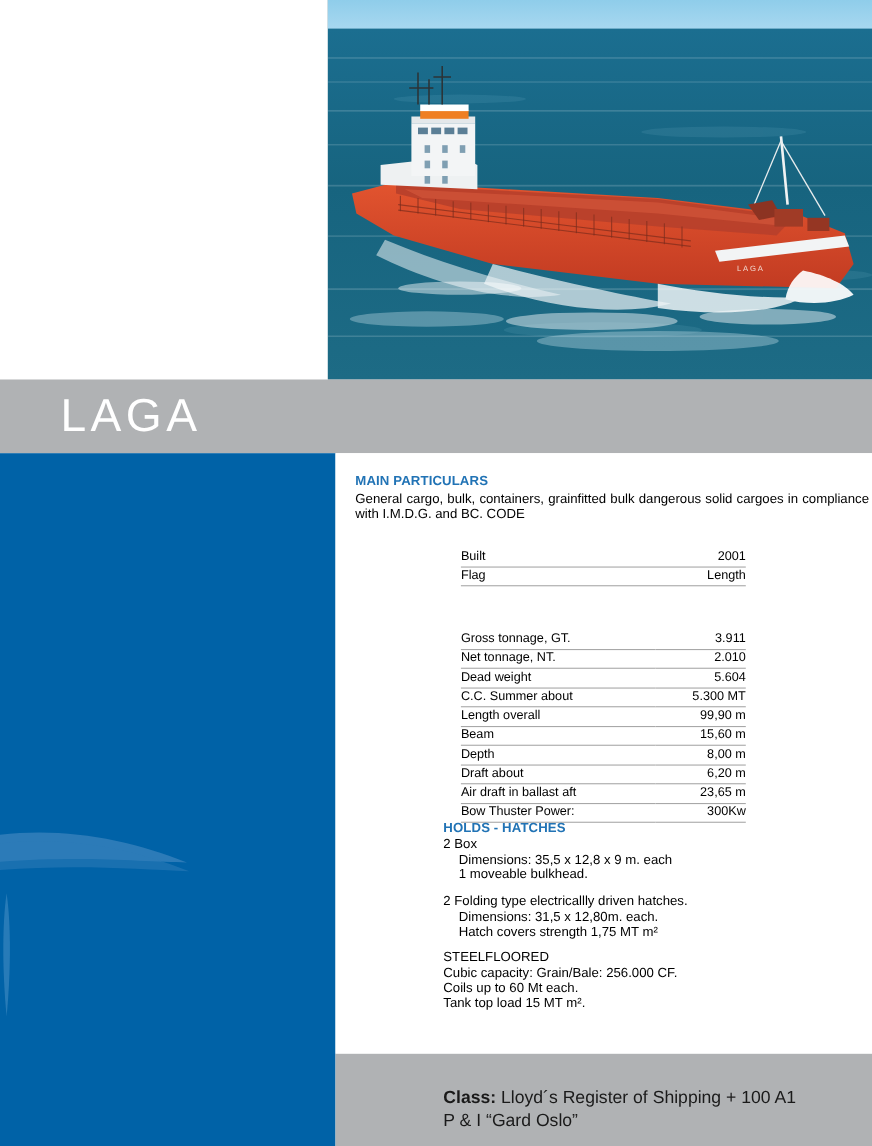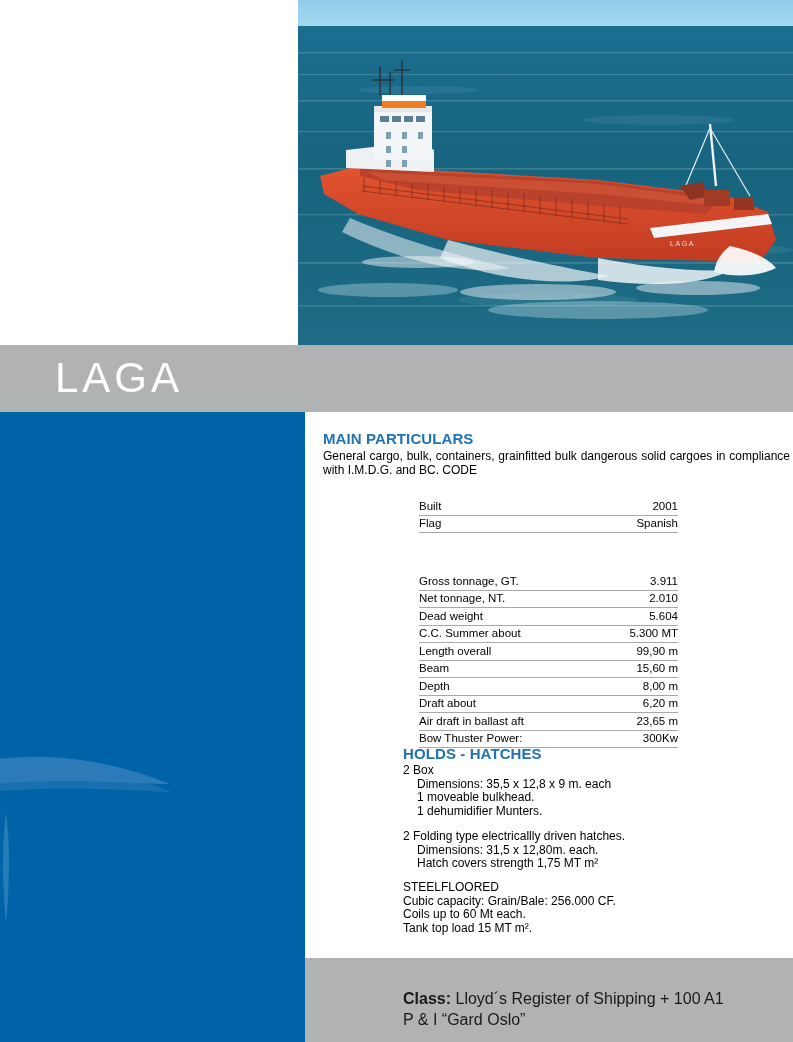--- a/index.html
+++ b/index.html
@@ -67,21 +67,21 @@
   .content {
     position: absolute;
     left: 305px; top: 412px;
     width: 488px; height: 546px;
     background: #ffffff;
   }
 
   .section-head {
     color: #2173b5;
     font-weight: bold;
-    font-size: 15px;
+    font-size: 12px;
     letter-spacing: 0.1px;
     margin: 0;
   }
 
   .intro {
     font-size: 12px;
     line-height: 14px;
     text-align: justify;
     margin: 2px 0 0 0;
     width: 467px;
@@ -314,21 +314,21 @@
   </div>
 
   <table class="spec table-a">
     <tbody>
       <tr>
         <td class="k">Built</td>
         <td class="v">2001</td>
       </tr>
       <tr>
         <td class="k">Flag</td>
-        <td class="v">Spanish</td>
+        <td class="v">Length</td>
       </tr>
     </tbody>
   </table>
 
   <table class="spec table-b">
     <tbody>
       <tr>
         <td class="k">Gross tonnage, GT.</td>
         <td class="v">3.911</td>
       </tr>
@@ -370,21 +370,20 @@
       </tr>
     </tbody>
   </table>
 
   <div class="block-holds">
     <div class="section-head holds-head">HOLDS - HATCHES</div>
 
     <p class="ln">2 Box</p>
     <p class="ln ind">Dimensions: 35,5 x 12,8 x 9 m. each</p>
     <p class="ln ind">1 moveable bulkhead.</p>
-    <p class="ln ind">1 dehumidifier Munters.</p>
 
     <div class="gap"></div>
 
     <p class="ln">2 Folding type electricallly driven hatches.</p>
     <p class="ln ind">Dimensions: 31,5 x 12,80m. each.</p>
     <p class="ln ind">Hatch covers strength 1,75 MT m²</p>
 
     <div class="gap-sm"></div>
 
     <p class="ln">STEELFLOORED</p>

